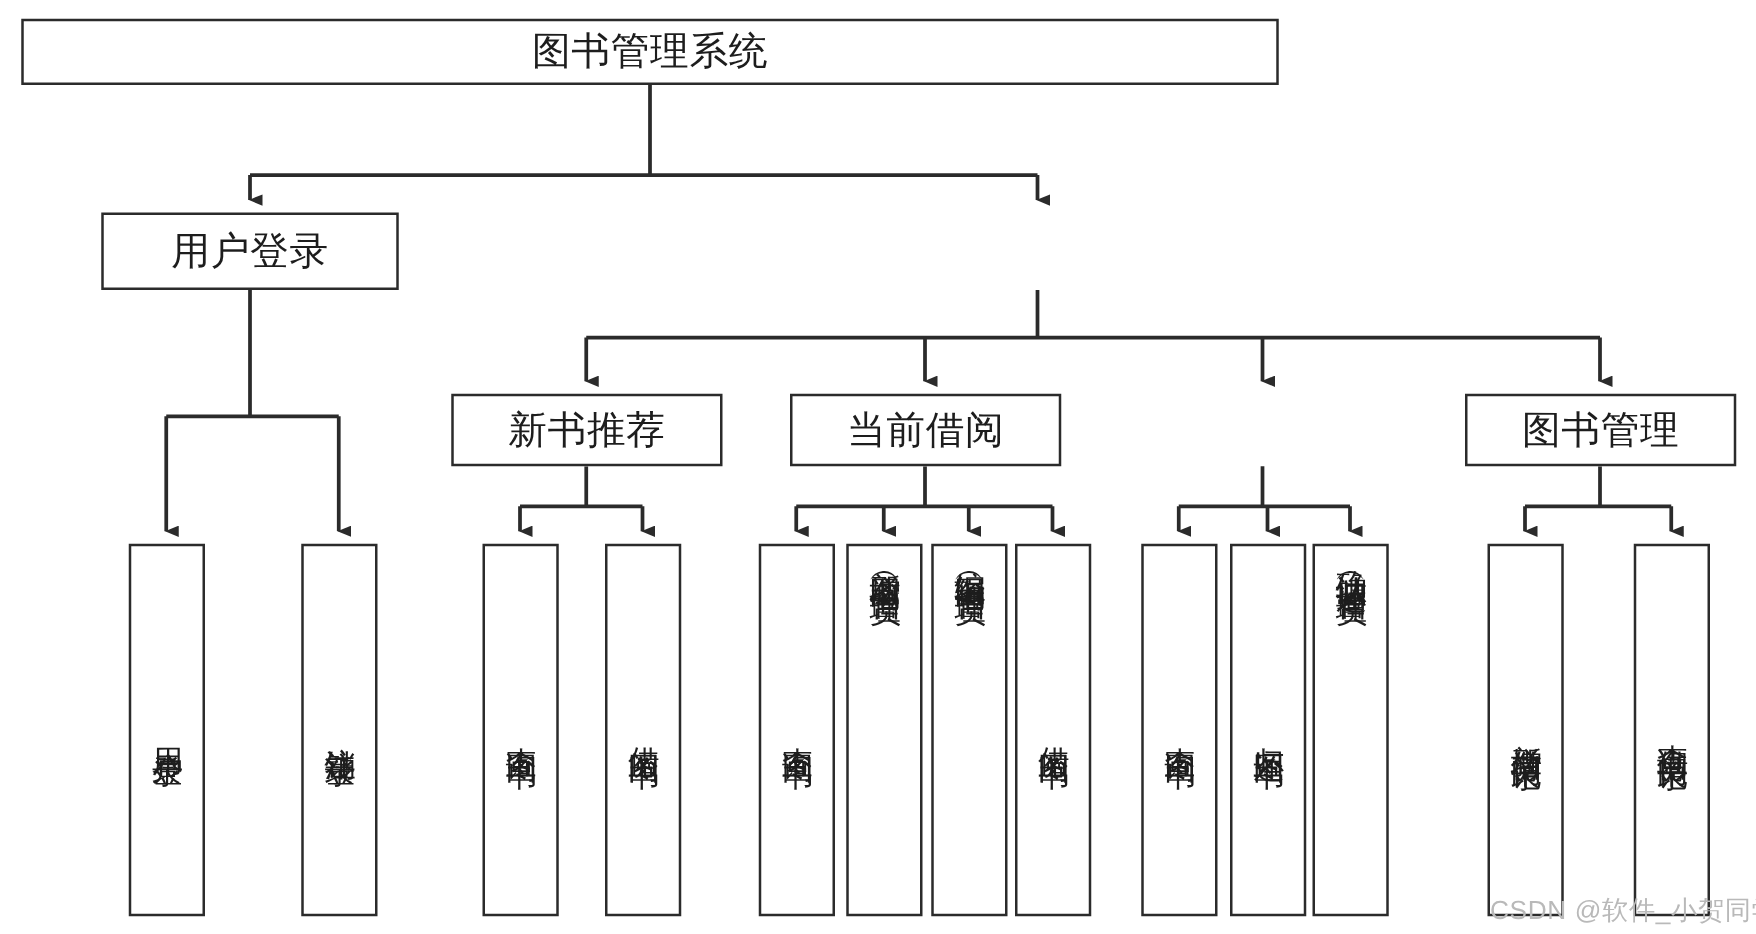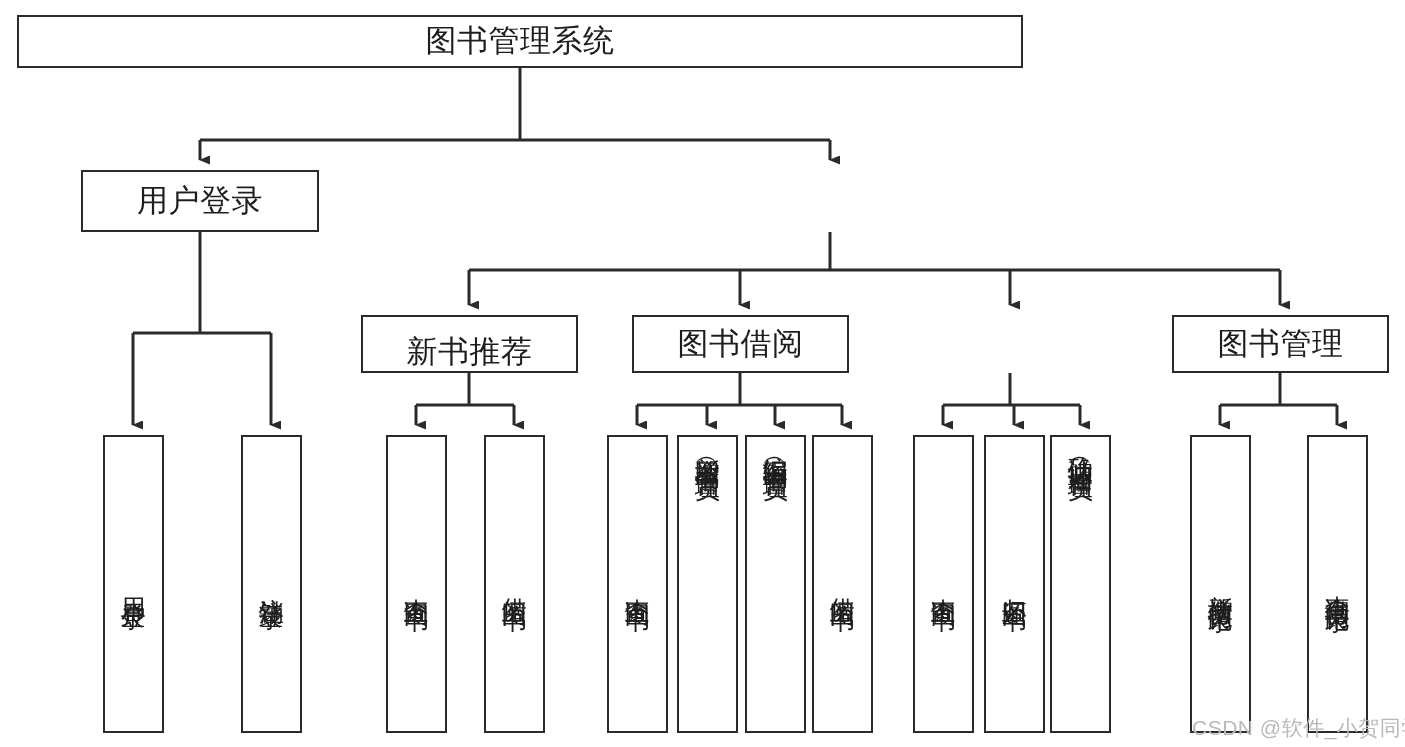--- a/index.html
+++ b/index.html
@@ -136,26 +136,26 @@
 
   <div class="node" style="left:17px;top:15px;width:1006px;height:53px;">
     <span class="node-label">图书管理系统</span>
   </div>
 
   <div class="node" style="left:81px;top:170px;width:238px;height:62px;">
     <span class="node-label">用户登录</span>
   </div>
 
 
-  <div class="node" style="left:361px;top:315px;width:217px;height:58px;align-items:flex-end;">
+  <div class="node" style="left:361px;top:315px;width:217px;height:58px;">
     <span class="node-label">新书推荐</span>
   </div>
 
   <div class="node" style="left:632px;top:315px;width:217px;height:58px;">
-    <span class="node-label">图书借阅</span>
+    <span class="node-label">当前借阅</span>
   </div>
 
 
   <div class="node" style="left:1172px;top:315px;width:217px;height:58px;">
     <span class="node-label">图书管理</span>
   </div>
 
   <div class="node vertical center-text" style="left:103px;top:435px;width:61px;height:298px;">
     <span class="node-label">用户登录</span>
   </div>

